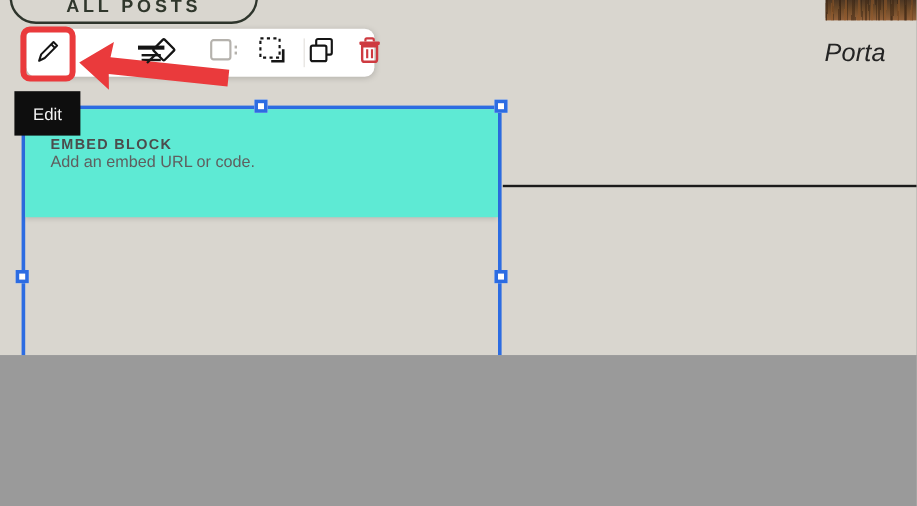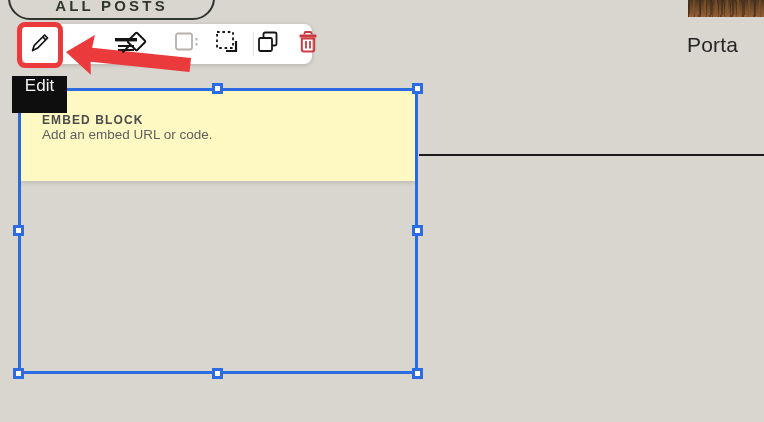--- a/index.html
+++ b/index.html
@@ -1,21 +1,21 @@
 <!DOCTYPE html>
 <html><head>
 <meta charset="utf-8">
 <style>
   * { margin: 0; padding: 0; box-sizing: border-box; }
   html, body { background: #9a9a9a; }
   body { font-family: "Liberation Sans", sans-serif; }
 
   .stage {
     position: relative;
-    width: 764px; height: 422px;
+    width: 764px; height: 296px;
     background: #d9d6cf;
     overflow: hidden;
   }
 
   
   .nav-pill {
     position: absolute;
     left: 8px; top: -24px;
     width: 207px; height: 44px;
     border: 2px solid #2e352c;
@@ -40,21 +40,21 @@
         rgba(146,88,40,.5) 5px 7px, rgba(0,0,0,0) 7px 11px),
       repeating-linear-gradient(88deg,
         rgba(40,26,14,.4) 0 1px, rgba(0,0,0,0) 1px 6px),
       linear-gradient(180deg, #4e3723 0%, #6e4a28 45%, #93613a 100%);
   }
 
   
   .site-title {
     position: absolute;
     left: 687px; top: 33px;
-    font-size: 21px; color: #242424; letter-spacing: .2px;
+    font-size: 21px; color: #242424; letter-spacing: .2px; font-style: italic;
   }
 
   
   .header-rule {
     position: absolute;
     left: 419px; top: 154px;
     width: 345px; height: 2px;
     background: #1b1b1b;
   }
 
@@ -63,21 +63,21 @@
     position: absolute;
     left: 18px; top: 88px;
     width: 400px; height: 286px;
     border: 3px solid #2c6ce2;
     z-index: 1;
   }
   .embed-panel {
     position: absolute;
     left: 0; top: 0; right: 0;
     height: 90px;
-    background: #fef9c3;
+    background: #5eead4;
     box-shadow: 0 2px 4px rgba(0,0,0,.12);
     padding: 22px 0 8px 21px;
   }
   .embed-title {
     font-size: 12px; font-weight: 700;
     letter-spacing: 1.1px;
     color: #4c4c4c;
   }
   .embed-desc {
     font-size: 13.5px;
@@ -140,22 +140,22 @@
     z-index: 6;
   }
 
   
   .tooltip {
     position: absolute;
     left: 12px; top: 76px;
     width: 55px; height: 37px;
     background: #0e0e0e;
     color: #f4f4f4;
-    display: flex; align-items: flex-start; justify-content: center;
-    font-size: 17px;
+    display: flex; align-items: center; justify-content: center;
+    font-size: 14px;
     z-index: 7;
   }
 </style>
 </head>
 <body>
 
 <div class="stage">
 
   <div class="nav-pill">
     <span>ALL POSTS</span>

